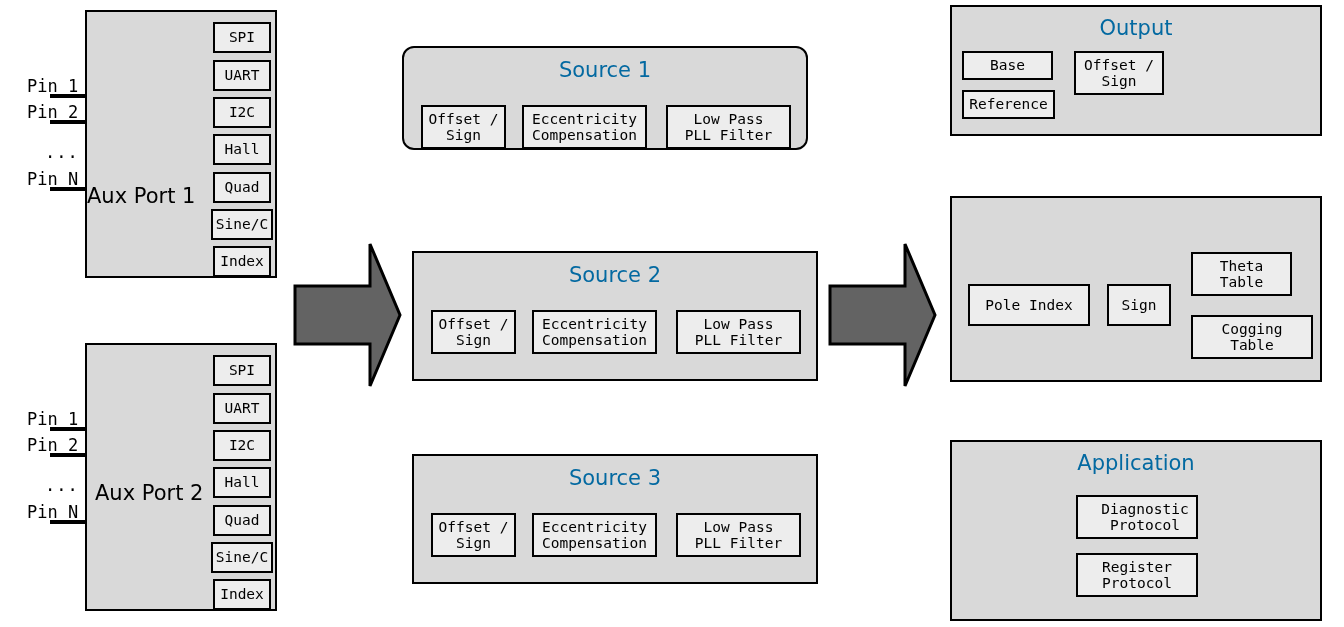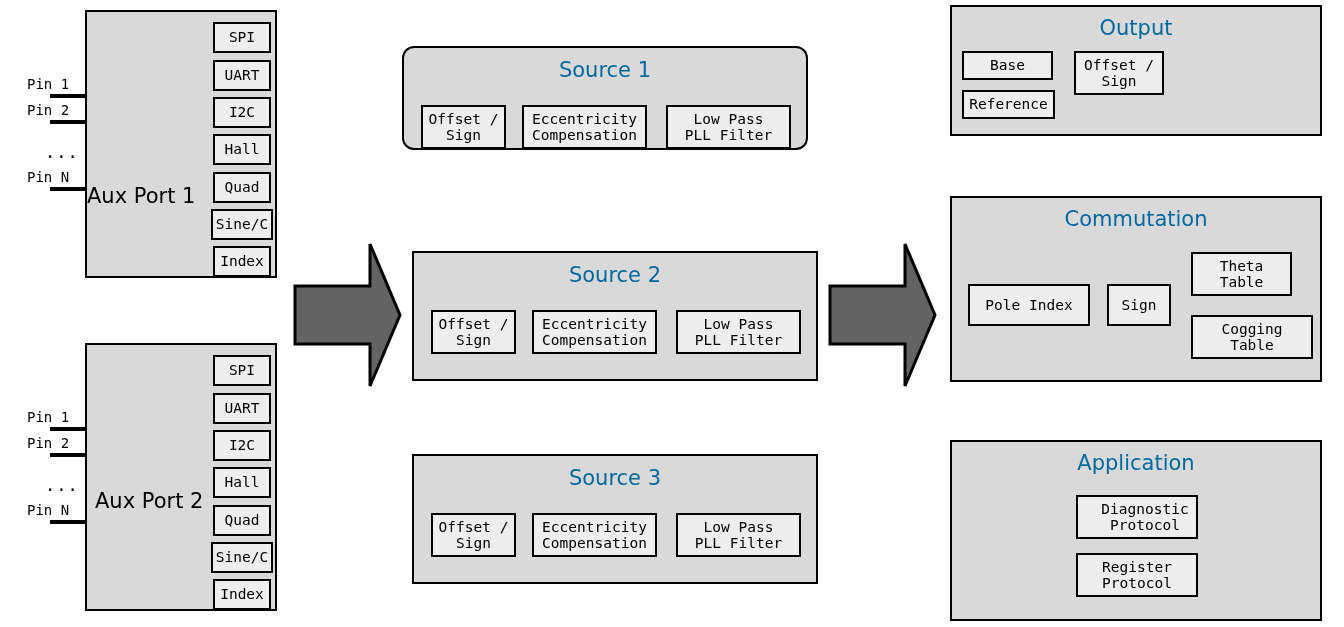--- a/index.html
+++ b/index.html
@@ -49,21 +49,21 @@
     box-sizing:border-box;
     width:58px;height:31px;
     display:flex;align-items:center;justify-content:center;
     font-size:14.5px;line-height:1;color:#000;
   }
 
   
   .pin-label{
     position:absolute;
     font-family:"DejaVu Sans Mono","Liberation Mono",monospace;
-    font-size:14px;color:#000;white-space:nowrap;
+    font-size:17px;color:#000;white-space:nowrap;
     text-align:center;
   }
   .pin-line{
     position:absolute;
     height:4px;background:#000;
   }
   .pin-dots{
     position:absolute;
     font-family:"DejaVu Sans Mono","Liberation Mono",monospace;
     font-size:17px;color:#000;letter-spacing:1px;
@@ -91,21 +91,21 @@
 
   <div class="proto" style="left:213px;top:22px;">SPI</div>
   <div class="proto" style="left:213px;top:60px;">UART</div>
   <div class="proto" style="left:213px;top:97px;">I2C</div>
   <div class="proto" style="left:213px;top:134px;">Hall</div>
   <div class="proto" style="left:213px;top:172px;">Quad</div>
   <div class="proto" style="left:211px;top:209px;width:62px;">Sine/C</div>
   <div class="proto" style="left:213px;top:246px;">Index</div>
 
   <div class="panel auxport" style="left:85px;top:343px;width:192px;height:268px;">
-    <div class="port-label" style="left:8px;top:144px;">Aux Port 2</div>
+    <div class="port-label" style="left:8px;top:136px;">Aux Port 2</div>
   </div>
 
   <div class="pin-label" style="left:27px;top:409px;">Pin 1</div>
   <div class="pin-line" style="left:50px;top:427px;width:37px;"></div>
   <div class="pin-label" style="left:27px;top:435px;">Pin 2</div>
   <div class="pin-line" style="left:50px;top:453px;width:37px;"></div>
   <div class="pin-dots" style="left:45px;top:475px;">...</div>
   <div class="pin-label" style="left:27px;top:502px;">Pin N</div>
   <div class="pin-line" style="left:50px;top:520px;width:37px;"></div>
 
@@ -157,21 +157,20 @@
 
   <div class="panel" style="left:950px;top:5px;width:372px;height:131px;">
     <div class="panel-title" style="top:11px;">Output</div>
     <div class="chip" style="left:10px;top:44px;width:91px;height:29px;">Base</div>
     <div class="chip" style="left:10px;top:83px;width:93px;height:29px;">Reference</div>
     <div class="chip" style="left:122px;top:44px;width:90px;height:44px;">Offset /
 Sign</div>
   </div>
 
   <div class="panel" style="left:950px;top:196px;width:372px;height:186px;">
-    <div class="panel-title" style="top:11px;">Commutation</div>
     <div class="chip" style="left:16px;top:86px;width:122px;height:42px;">Pole Index</div>
     <div class="chip" style="left:155px;top:86px;width:64px;height:42px;">Sign</div>
     <div class="chip" style="left:239px;top:54px;width:101px;height:44px;">Theta
 Table</div>
     <div class="chip" style="left:239px;top:117px;width:122px;height:44px;">Cogging
 Table</div>
   </div>
 
   <div class="panel" style="left:950px;top:440px;width:372px;height:181px;">
     <div class="panel-title" style="top:11px;">Application</div>

